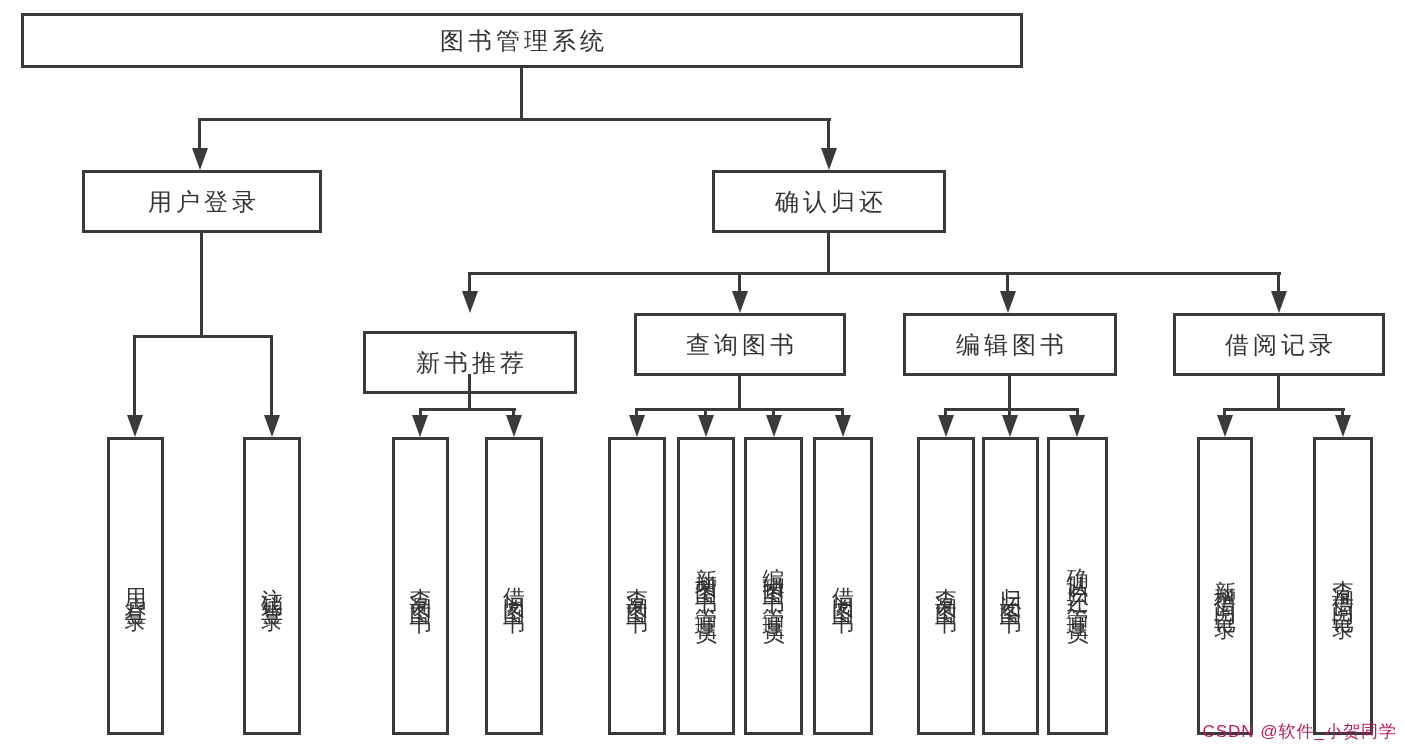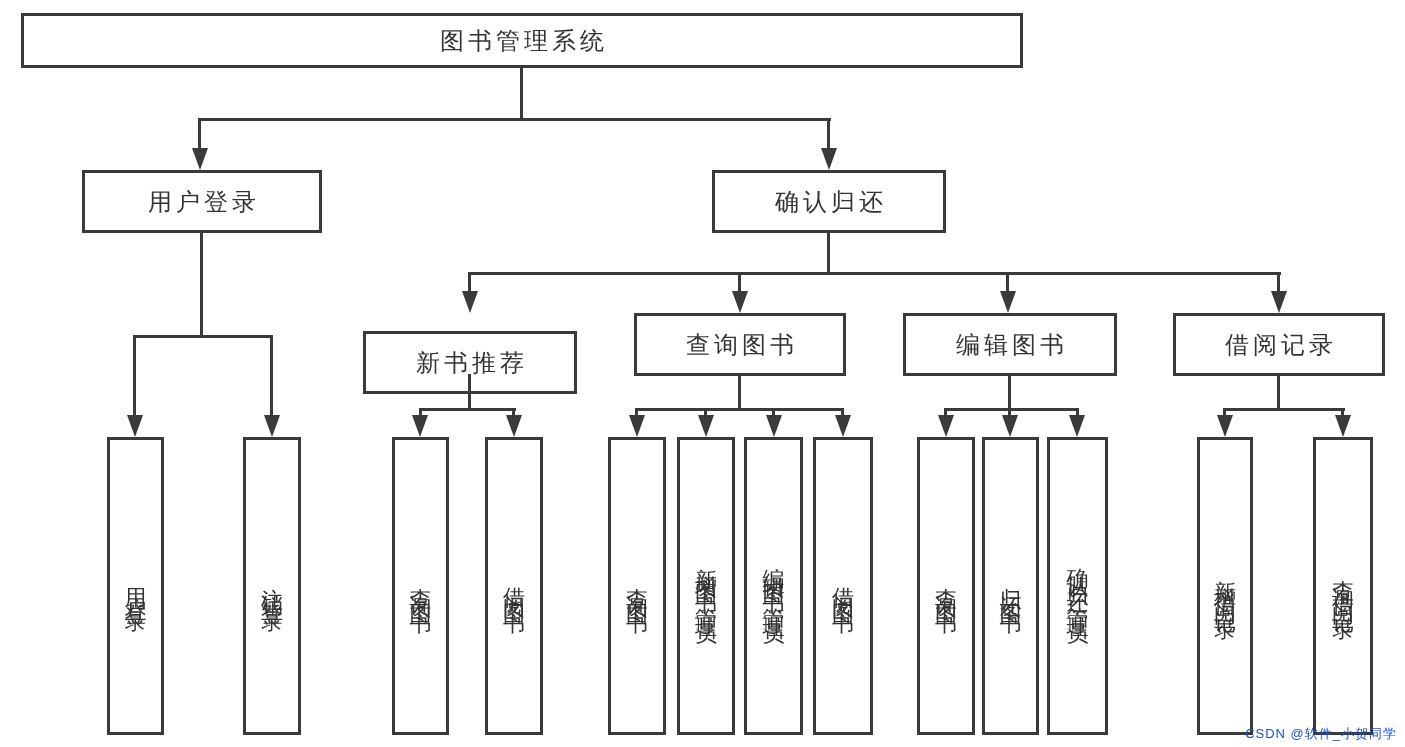--- a/index.html
+++ b/index.html
@@ -41,22 +41,22 @@
     position: absolute;
     width: 0; height: 0;
     border-left: 8px solid transparent;
     border-right: 8px solid transparent;
     border-top: 22px solid #3a3a3a;
   }
   .watermark {
     position: absolute;
     right: 8px;
     bottom: 4px;
-    font-size: 13px;
-    color: #1d4ed8;
+    font-size: 17px;
+    color: #be185d;
     letter-spacing: 1px;
     white-space: nowrap;
     margin-top: 25px;
   }
 </style>
 </head>
 <body>
 
 <div class="canvas">
 

